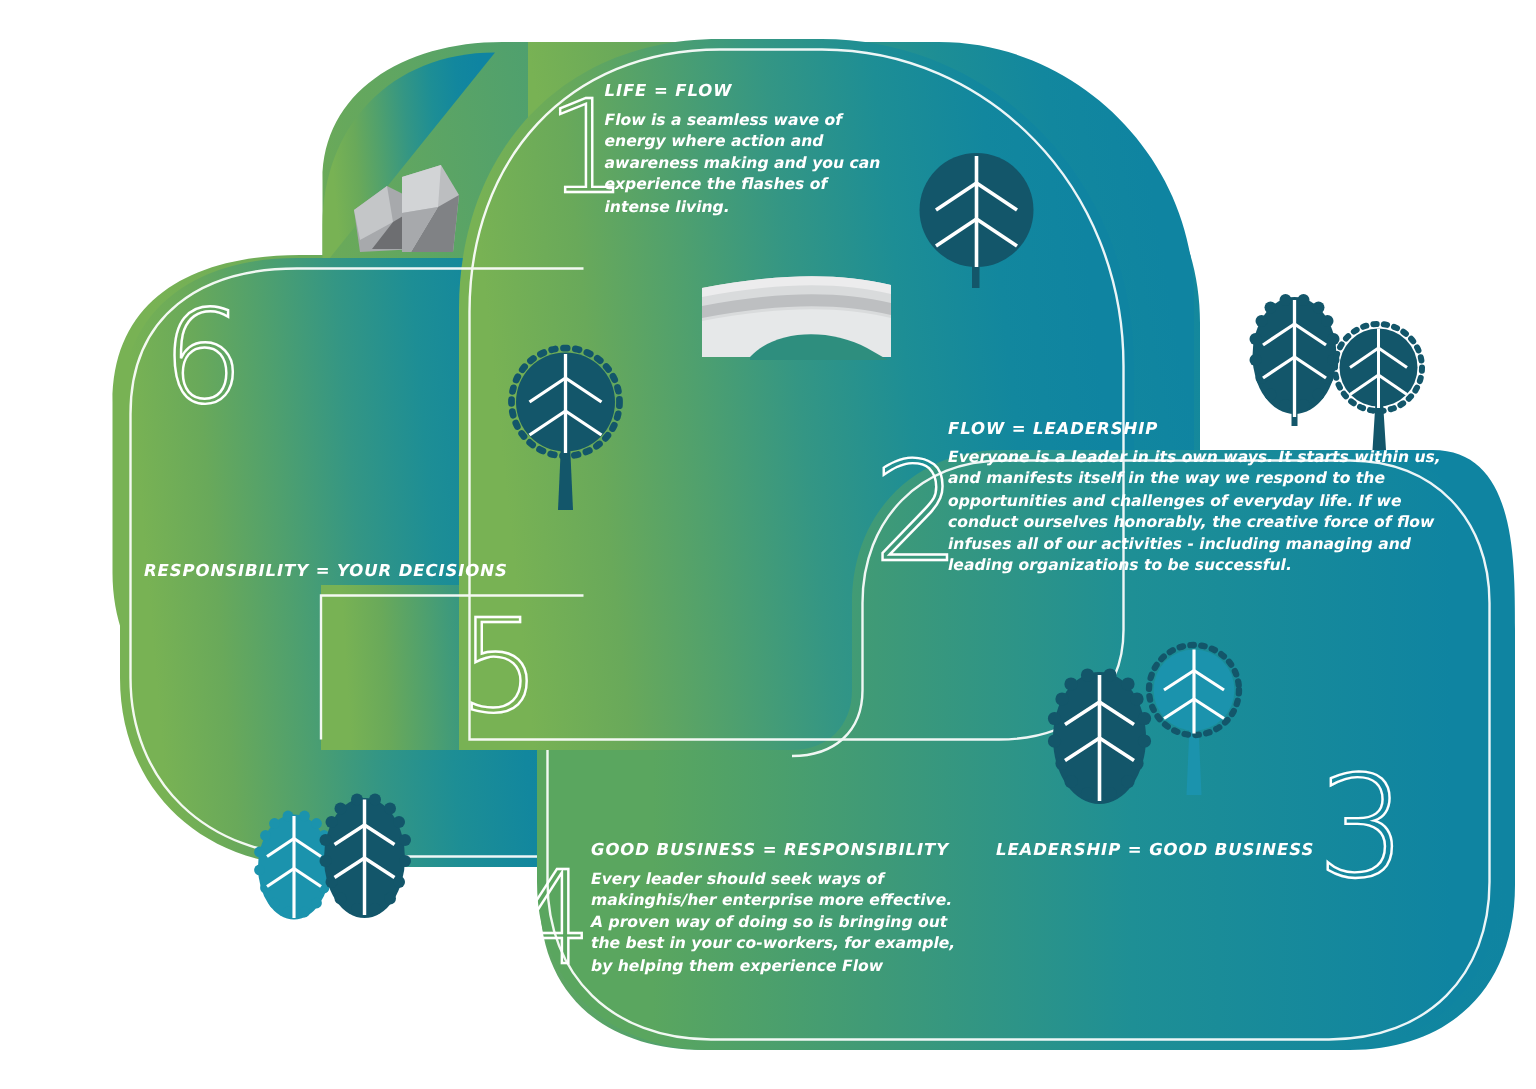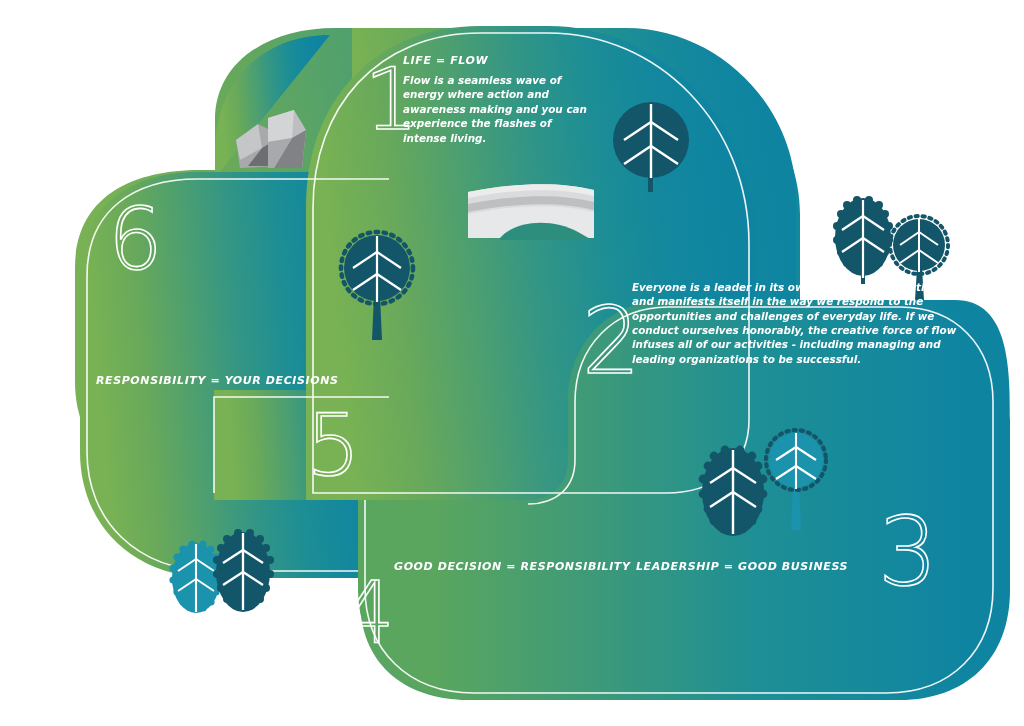--- a/index.html
+++ b/index.html
@@ -17,21 +17,21 @@
   .blk .bd{
      font-family:"DejaVu Sans","Liberation Sans",sans-serif;
      font-style:italic;font-weight:700;font-size:10.4px;line-height:1.38;
      margin:0;
   }
   .right .hd,.right .bd{text-align:left;}
 
   
   #s1{left:403px;top:55px;width:190px;}
   #s2{left:632px;top:280px;width:352px;}
-  #s3{left:636px;top:561px;width:305px;}
+  #s3{left:664px;top:561px;width:305px;}
   #s4{left:394px;top:561px;width:245px;}
   #s5{left:96px;top:375px;width:228px;}
   #s6{left:162px;top:190px;width:218px;}
 
   
   .num{position:absolute;font-family:"DejaVu Sans","Liberation Sans",sans-serif;
        font-weight:300;color:transparent;line-height:1;
        -webkit-text-stroke:1.6px #ffffff;text-stroke:1.6px #ffffff;
        user-select:none;}
   #n1{left:364px;top:56px;font-size:86px;}
@@ -485,29 +485,31 @@
   <div class="num" id="n4">4</div>
   <div class="num" id="n5">5</div>
   <div class="num" id="n6">6</div>
 
   <div class="blk" id="s1">
     <p class="hd">LIFE = FLOW</p>
     <p class="bd">Flow is a seamless wave of energy where action and awareness making and you can experience the flashes of intense living.</p>
   </div>
 
   <div class="blk" id="s2">
+    <p class="hd">FLOW = LEADERSHIP</p>
     <p class="bd">Everyone is a leader in its own ways. It starts within us, and manifests itself in the way we respond to the opportunities and challenges of everyday life. If we conduct ourselves honorably, the creative force of flow infuses all of our activities - including managing and leading organizations to be successful.</p>
   </div>
 
   <div class="blk" id="s3">
     <p class="hd">LEADERSHIP = GOOD BUSINESS</p>
   </div>
 
   <div class="blk" id="s4">
-    <p class="hd">GOOD DECISION = RESPONSIBILITY</p>
+    <p class="hd">GOOD BUSINESS = RESPONSIBILITY</p>
+    <p class="bd">Every leader should seek ways of makinghis/her enterprise more effective. A proven way of doing so is bringing out the best in your co-workers, for example, by helping them experience Flow</p>
   </div>
 
   <div class="blk right" id="s5">
     <p class="hd">RESPONSIBILITY = YOUR DECISIONS</p>
   </div>
 
   <div class="blk" id="s6">
   </div>
 
 </div>

